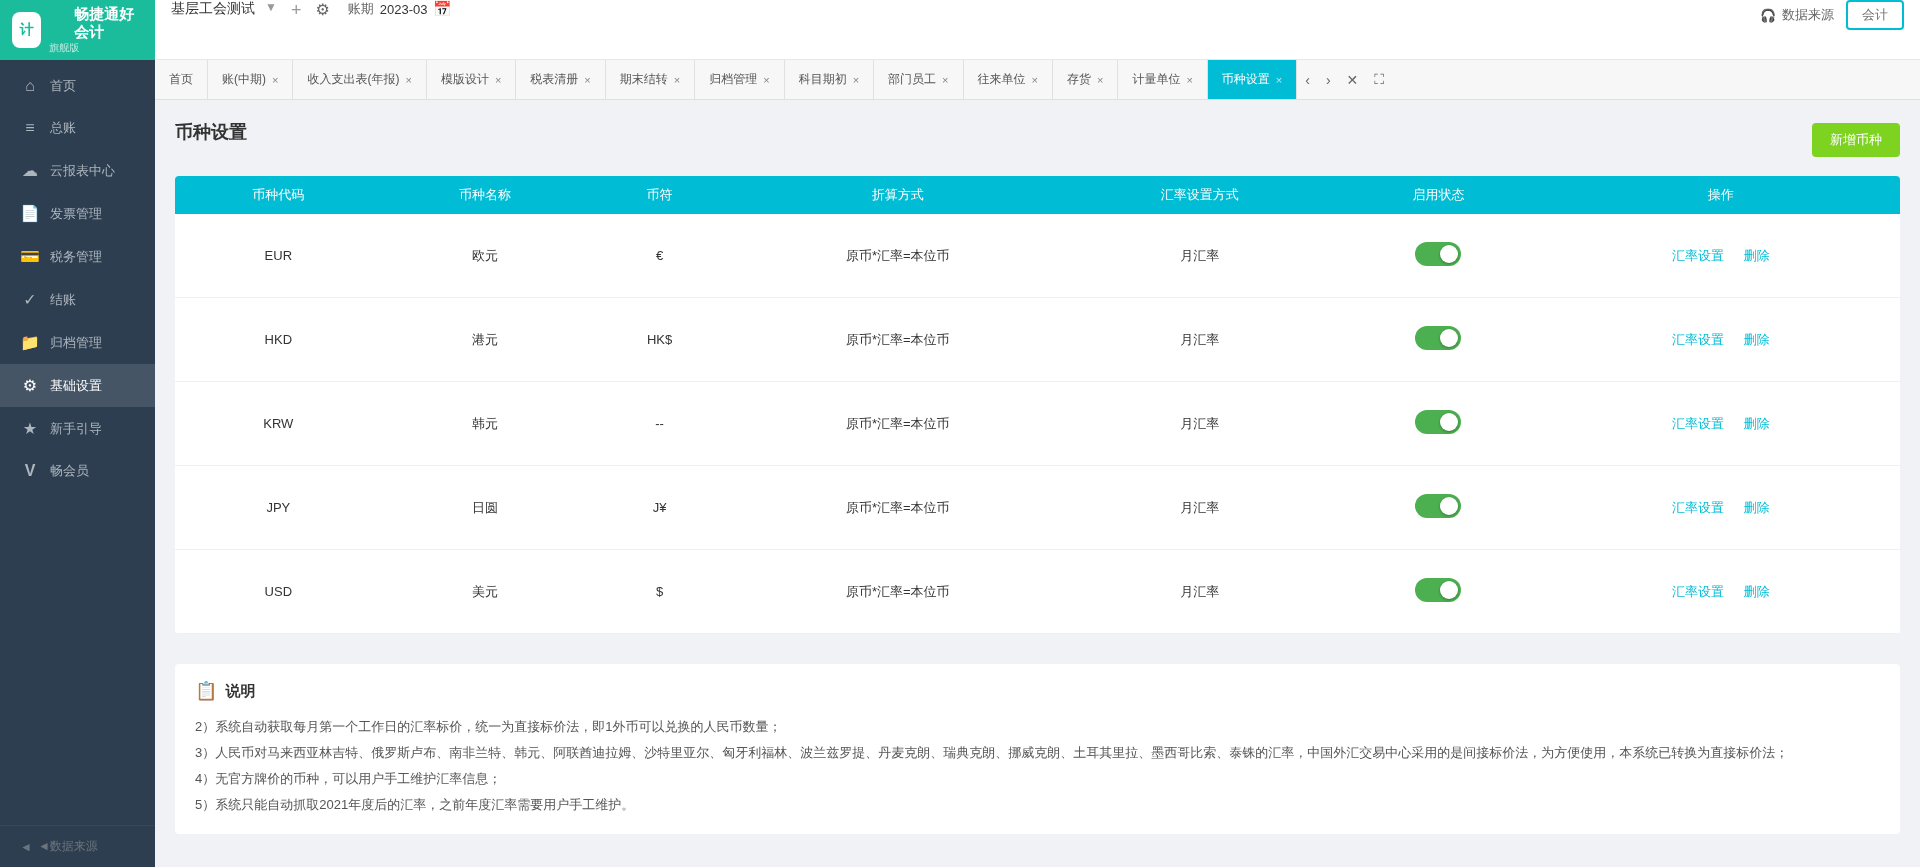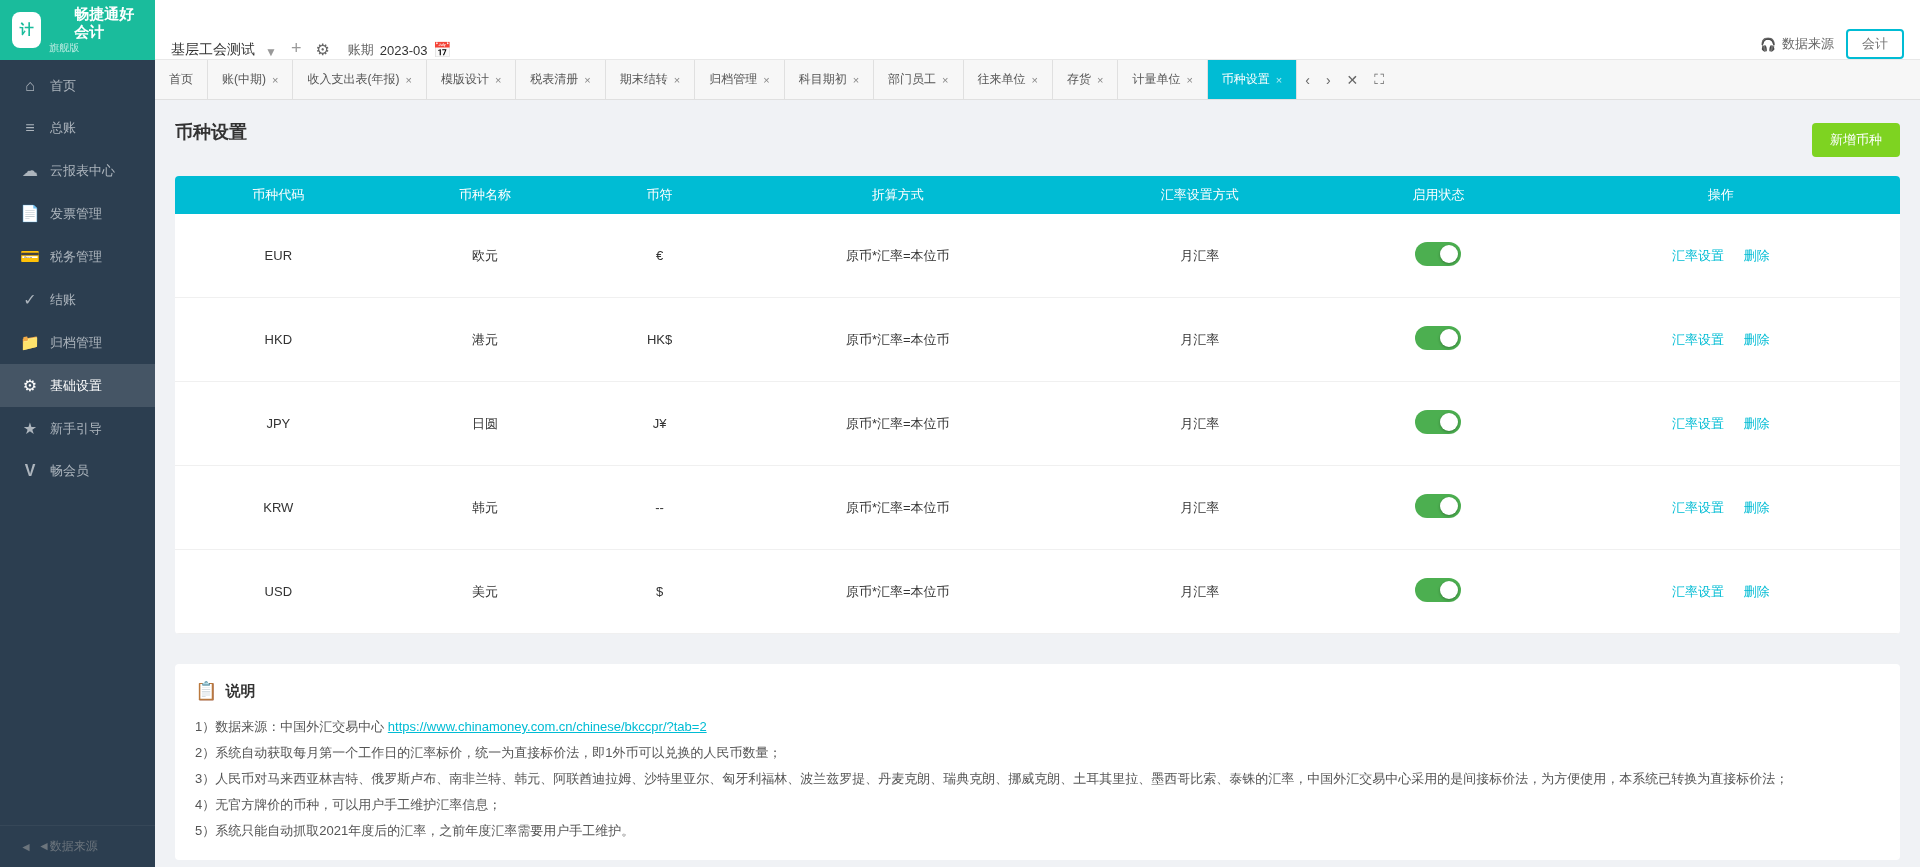--- a/index.html
+++ b/index.html
@@ -29,21 +29,21 @@
     .sidebar-footer {
       padding: 12px 20px; color: #6c757d; font-size: 12px; display: flex; align-items: center; gap: 6px; cursor: pointer;
       border-top: 1px solid rgba(255,255,255,0.05);
     }
 
     
     .main { margin-left: 155px; display: flex; flex-direction: column; height: 867px; }
 
     
     .top-header {
-      background: white; height: 60px; display: flex; align-items: flex-end; padding: 0 16px;
+      background: white; height: 60px; display: flex; align-items: flex-start; padding: 0 16px;
       border-bottom: 1px solid #e8e8e8; gap: 10px; flex-shrink: 0;
     }
     .company-name { font-size: 14px; color: #333; font-weight: 500; }
     .dropdown-arrow { color: #999; font-size: 12px; cursor: pointer; }
     .header-add { color: #999; font-size: 18px; cursor: pointer; padding: 0 4px; }
     .header-settings { color: #666; font-size: 16px; cursor: pointer; }
     .header-period { display: flex; align-items: center; gap: 6px; margin-left: 8px; }
     .period-label { color: #666; font-size: 13px; }
     .period-value { color: #333; font-size: 13px; font-weight: 500; }
     .calendar-icon { color: #00bcd4; font-size: 15px; cursor: pointer; }
@@ -308,39 +308,39 @@
       <div class="toggle-switch">
         <div class="toggle-knob"></div>
       </div>
     </td>
     <td>
       <a class="action-link">汇率设置</a>
       <a class="delete-link">删除</a>
     </td>
   </tr>
           <tr>
+    <td>KRW</td>
+    <td>韩元</td>
+    <td>--</td>
+    <td>原币*汇率=本位币</td>
+    <td>月汇率</td>
+    <td>
+      <div class="toggle-switch">
+        <div class="toggle-knob"></div>
+      </div>
+    </td>
+    <td>
+      <a class="action-link">汇率设置</a>
+      <a class="delete-link">删除</a>
+    </td>
+  </tr>
+          <tr>
     <td>JPY</td>
     <td>日圆</td>
     <td>J¥</td>
-    <td>原币*汇率=本位币</td>
-    <td>月汇率</td>
-    <td>
-      <div class="toggle-switch">
-        <div class="toggle-knob"></div>
-      </div>
-    </td>
-    <td>
-      <a class="action-link">汇率设置</a>
-      <a class="delete-link">删除</a>
-    </td>
-  </tr>
-          <tr>
-    <td>KRW</td>
-    <td>韩元</td>
-    <td>--</td>
     <td>原币*汇率=本位币</td>
     <td>月汇率</td>
     <td>
       <div class="toggle-switch">
         <div class="toggle-knob"></div>
       </div>
     </td>
     <td>
       <a class="action-link">汇率设置</a>
       <a class="delete-link">删除</a>
@@ -364,23 +364,20 @@
   </tr>
         </tbody>
     </table>
 
     <div class="notes-section">
       <div class="notes-title">
         <span style="color:#00bcd4; font-size:18px;">📋</span>
         <span>说明</span>
       </div>
       <div class="notes-content">
-        <div>
-          1）数据来源：中国外汇交易中心 <a class="notes-link" href="#">https://www.chinamoney.com.cn/chinese/bkccpr/?tab=2</a>
-        </div>
         <div>2）系统自动获取每月第一个工作日的汇率标价，统一为直接标价法，即1外币可以兑换的人民币数量；</div>
         <div>3）人民币对马来西亚林吉特、俄罗斯卢布、南非兰特、韩元、阿联酋迪拉姆、沙特里亚尔、匈牙利福林、波兰兹罗提、丹麦克朗、瑞典克朗、挪威克朗、土耳其里拉、墨西哥比索、泰铢的汇率，中国外汇交易中心采用的是间接标价法，为方便使用，本系统已转换为直接标价法；</div>
         <div>4）无官方牌价的币种，可以用户手工维护汇率信息；</div>
         <div>5）系统只能自动抓取2021年度后的汇率，之前年度汇率需要用户手工维护。</div>
       </div>
     </div>
   </div>
 </div>
 
 </body></html>

